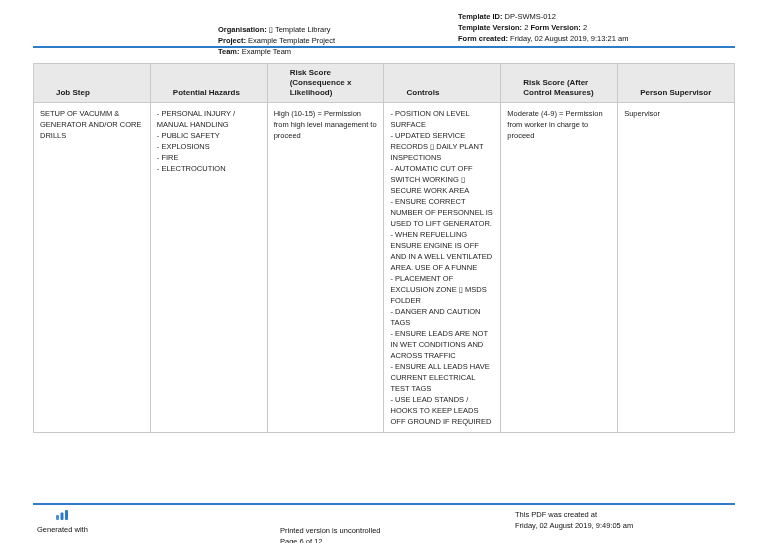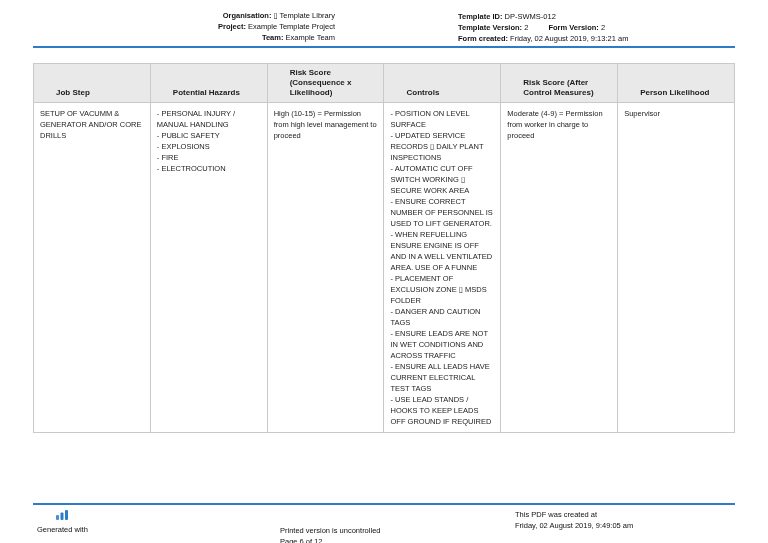--- a/index.html
+++ b/index.html
@@ -4,25 +4,25 @@
 <style>
   * { margin:0; padding:0; box-sizing:border-box; }
   html,body { background:#ffffff; }
   body { font-family:"Liberation Sans", sans-serif; color:#222; }
   .page { position:relative; width:768px; height:543px; background:#fff; overflow:hidden; }
 
   
   .header { position:absolute; left:33px; top:10px; width:702px; height:36px; }
   .logo-block { position:absolute; left:0; top:1px; display:flex; align-items:center; gap:8px; }
   .logo-text { font-size:11px; font-weight:bold; font-style:italic; color:#9a9a9a; letter-spacing:0.5px; }
-  .info-left  { position:absolute; left:185px; top:0;text-align:right; }
+  .info-left  { position:absolute; left:185px; top:14px; }
   .info-right { position:absolute; left:425px; top:1px; }
   .info-line { font-size:7.5px; line-height:11px; color:#111; }
   .info-line .lbl { font-weight:bold; }
-  .pair-gap { margin-left:18px; }
+  .pair-gap { }
   .hrule { position:absolute; left:33px; width:702px; height:2px; background:#2e7cc7; }
   .hrule.top { top:46px; }
   .hrule.bottom { top:503px; }
 
   
   table.swms { position:absolute; left:33px; top:63px; width:702px; border-collapse:collapse; table-layout:fixed; }
   table.swms col { width:16.666%; }
   table.swms th {
     background:#e9e9e9; border:1px solid #c9c9c9;
     font-size:8px; font-weight:bold; text-align:left;
@@ -92,21 +92,21 @@
         <col>
         <col>
       </colgroup>
     <thead>
       <tr>
         <th>Job Step</th>
         <th>Potential Hazards</th>
         <th>Risk Score (Consequence x Likelihood)</th>
         <th>Controls</th>
         <th>Risk Score (After Control Measures)</th>
-        <th>Person Likelihood</th>
+        <th>Person Supervisor</th>
       </tr>
     </thead>
     <tbody>
       <tr>
         <td>SETUP OF VACUMM &amp; GENERATOR AND/OR CORE DRILLS</td>
         <td>- PERSONAL INJURY / MANUAL HANDLING
 - PUBLIC SAFETY
 - EXPLOSIONS
 - FIRE
 - ELECTROCUTION</td>

